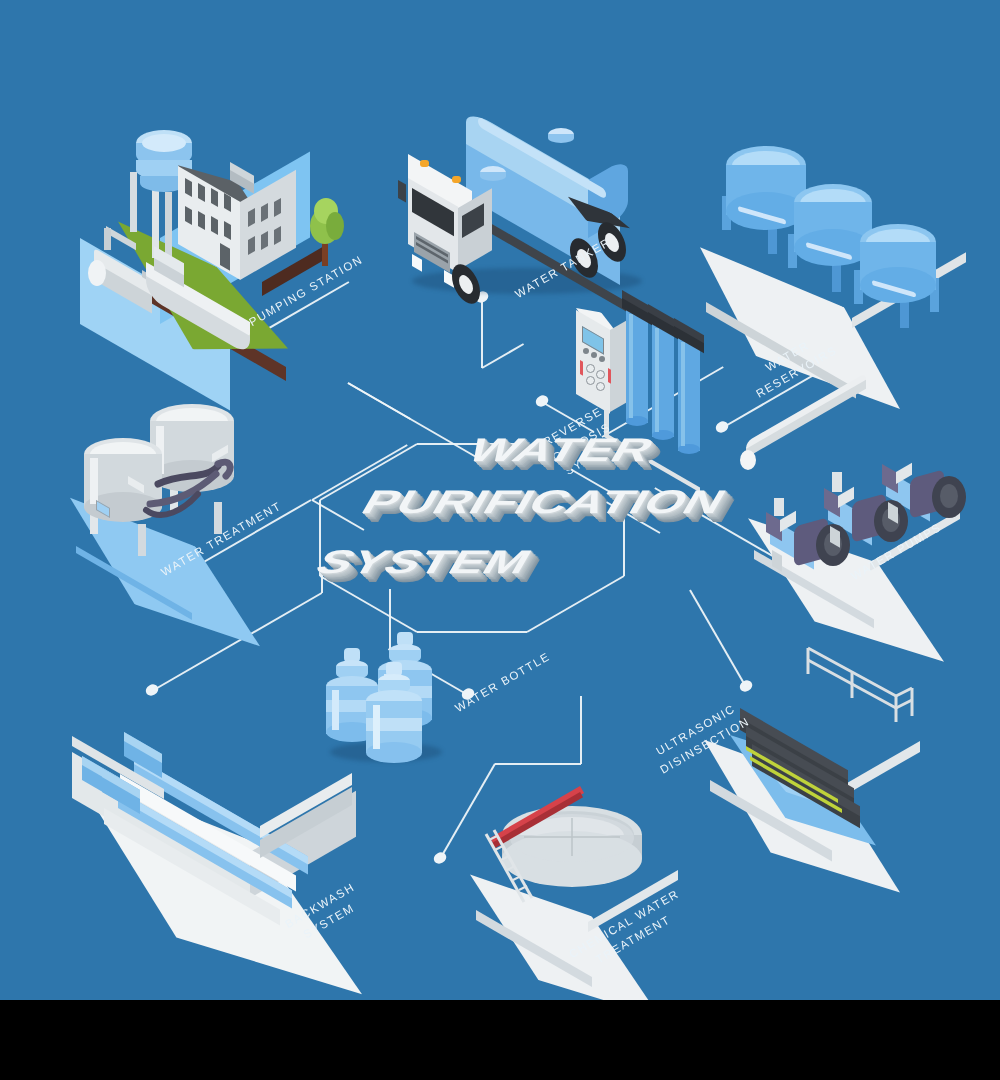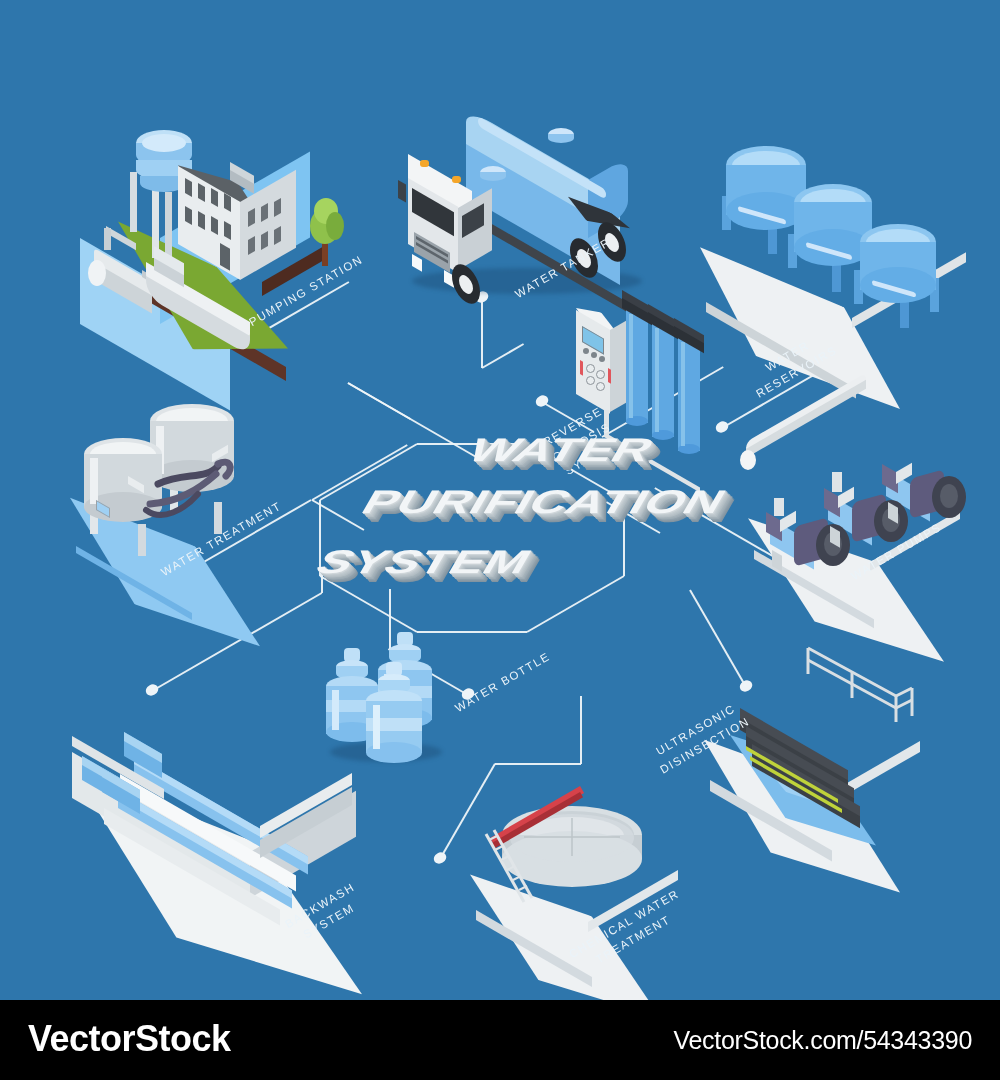--- a/index.html
+++ b/index.html
@@ -608,15 +608,13 @@
 
   <div id="title">
     <div class="tline" id="t0">WATER</div>
     <div class="tline" id="t1">PURIFICATION</div>
     <div class="tline" id="t2">SYSTEM</div>
   </div>
 
 </div>
 
 <div id="footer">
-  <div id="wm-logo">VectorStock</div>
-  <div id="wm-url">VectorStock.com/54343390</div>
 </div>
 
 </body></html>

